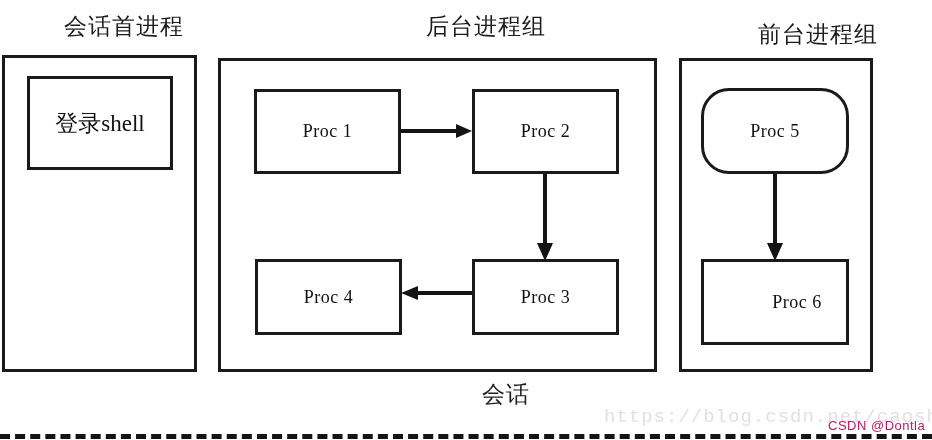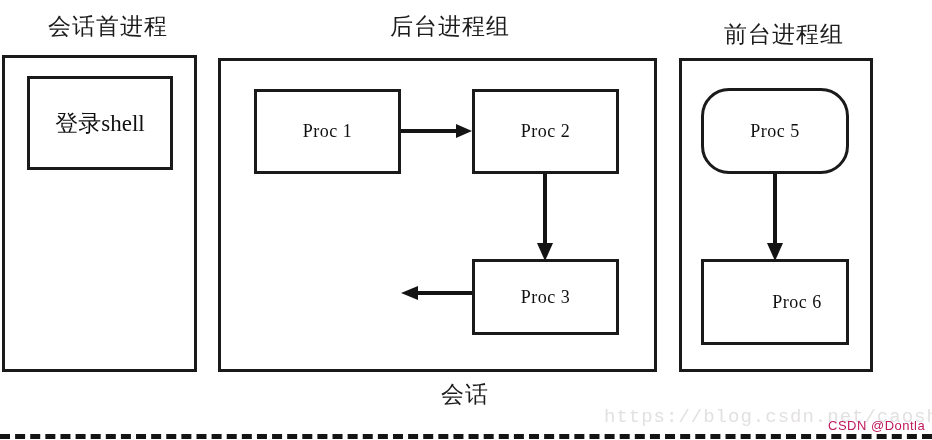--- a/index.html
+++ b/index.html
@@ -19,21 +19,21 @@
   }
 
   
   .group-title {
     position: absolute;
     font-family: "Liberation Sans", "DejaVu Sans", sans-serif;
     font-size: 23px;
     line-height: 28px;
     color: #1b1b1b;
     white-space: nowrap;
-    text-align: left;
+    text-align: right;
     letter-spacing: 1px;
   }
 
   
   .group-box {
     position: absolute;
     border: 3px solid #1a1a1a;
     background: #ffffff;
     box-sizing: border-box;
   }
@@ -122,20 +122,21 @@
   <div class="proc-box cjk" style="left:27px; top:76px; width:146px; height:94px;">登录shell</div>
 
   <div class="group-box" style="left:218px; top:58px; width:439px; height:314px;"></div>
 
   <div class="proc-box" style="left:254px; top:89px; width:147px; height:85px;">Proc 1</div>
 
   <div class="proc-box" style="left:472px; top:89px; width:147px; height:85px;">Proc 2</div>
 
   <div class="proc-box" style="left:472px; top:259px; width:147px; height:76px;">Proc 3</div>
 
+  <div class="proc-box" style="left:255px; top:259px; width:147px; height:76px;">Proc 4</div>
 
   <div class="group-box" style="left:679px; top:58px; width:194px; height:314px;"></div>
 
   <div class="proc-box" style="left:701px; top:88px; width:148px; height:86px;border-radius:28px;">Proc 5</div>
 
   <div class="proc-box" style="left:701px; top:259px; width:148px; height:86px;padding-left:44px;">Proc 6</div>
 
   <svg id="arrows" viewBox="0 0 932 440">
 
     <g>
@@ -152,21 +153,21 @@
       <line x1="472" y1="293" x2="412" y2="293" stroke="#141414" stroke-width="4"></line>
       <polygon points="401,293 418,286 418,300" fill="#141414"></polygon>
     </g>
 
     <g>
       <line x1="775" y1="174" x2="775" y2="250" stroke="#141414" stroke-width="4"></line>
       <polygon points="775,261 767,243 783,243" fill="#141414"></polygon>
     </g>
   </svg>
 
-  <div class="session-caption" style="left:400px; top:380px; width:130px;">会话</div>
+  <div class="session-caption" style="left:400px; top:380px; width:130px;text-align:right;">会话</div>
 
   <div class="watermark-url" style="left:604px; top:406px;">https://blog.csdn.net/caoshangpa</div>
 
   <div class="watermark-tag" style="left:828px; top:418px;">CSDN @Dontla</div>
 
   <div class="dashed-rule" style="top:434px;"></div>
 
 </div>
 
 </body></html>

